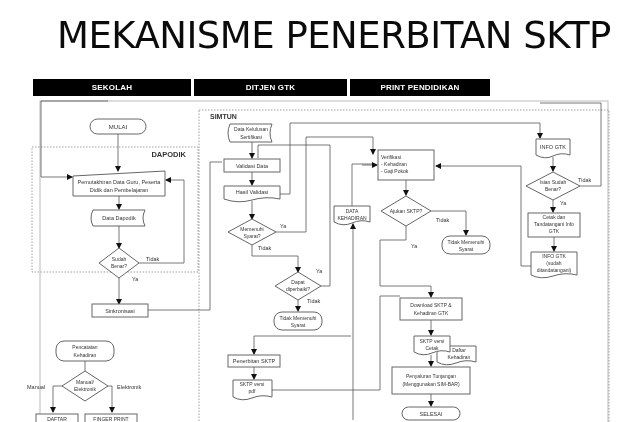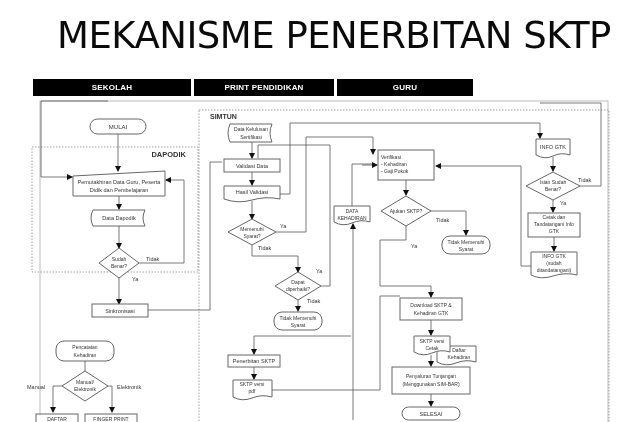--- a/index.html
+++ b/index.html
@@ -18,22 +18,22 @@
   svg { position: absolute; left: 0; top: 0; }
   svg text { font-family: "Liberation Sans", sans-serif; fill: #333; }
 </style>
 </head>
 <body>
 
 <div class="title">MEKANISME PENERBITAN SKTP</div>
 
 <div class="lanes">
   <div class="lane" style="width:158px">SEKOLAH</div>
+  <div class="lane" style="width:153px">DITJEN GTK</div>
   <div class="lane" style="width:140px">PRINT PENDIDIKAN</div>
-  <div class="lane" style="width:136px">GURU</div>
 </div>
 
 <svg width="640" height="422" viewBox="0 0 640 422">
   <defs>
     <marker id="arr" markerWidth="6" markerHeight="6" refX="5" refY="3" orient="auto" markerUnits="userSpaceOnUse">
       <path d="M0,0 L6,3 L0,6 z" fill="#111"></path>
     </marker>
   </defs>
 
   <rect x="40" y="101" width="568" height="330" fill="none" stroke="#bbb" stroke-width="1"></rect>

